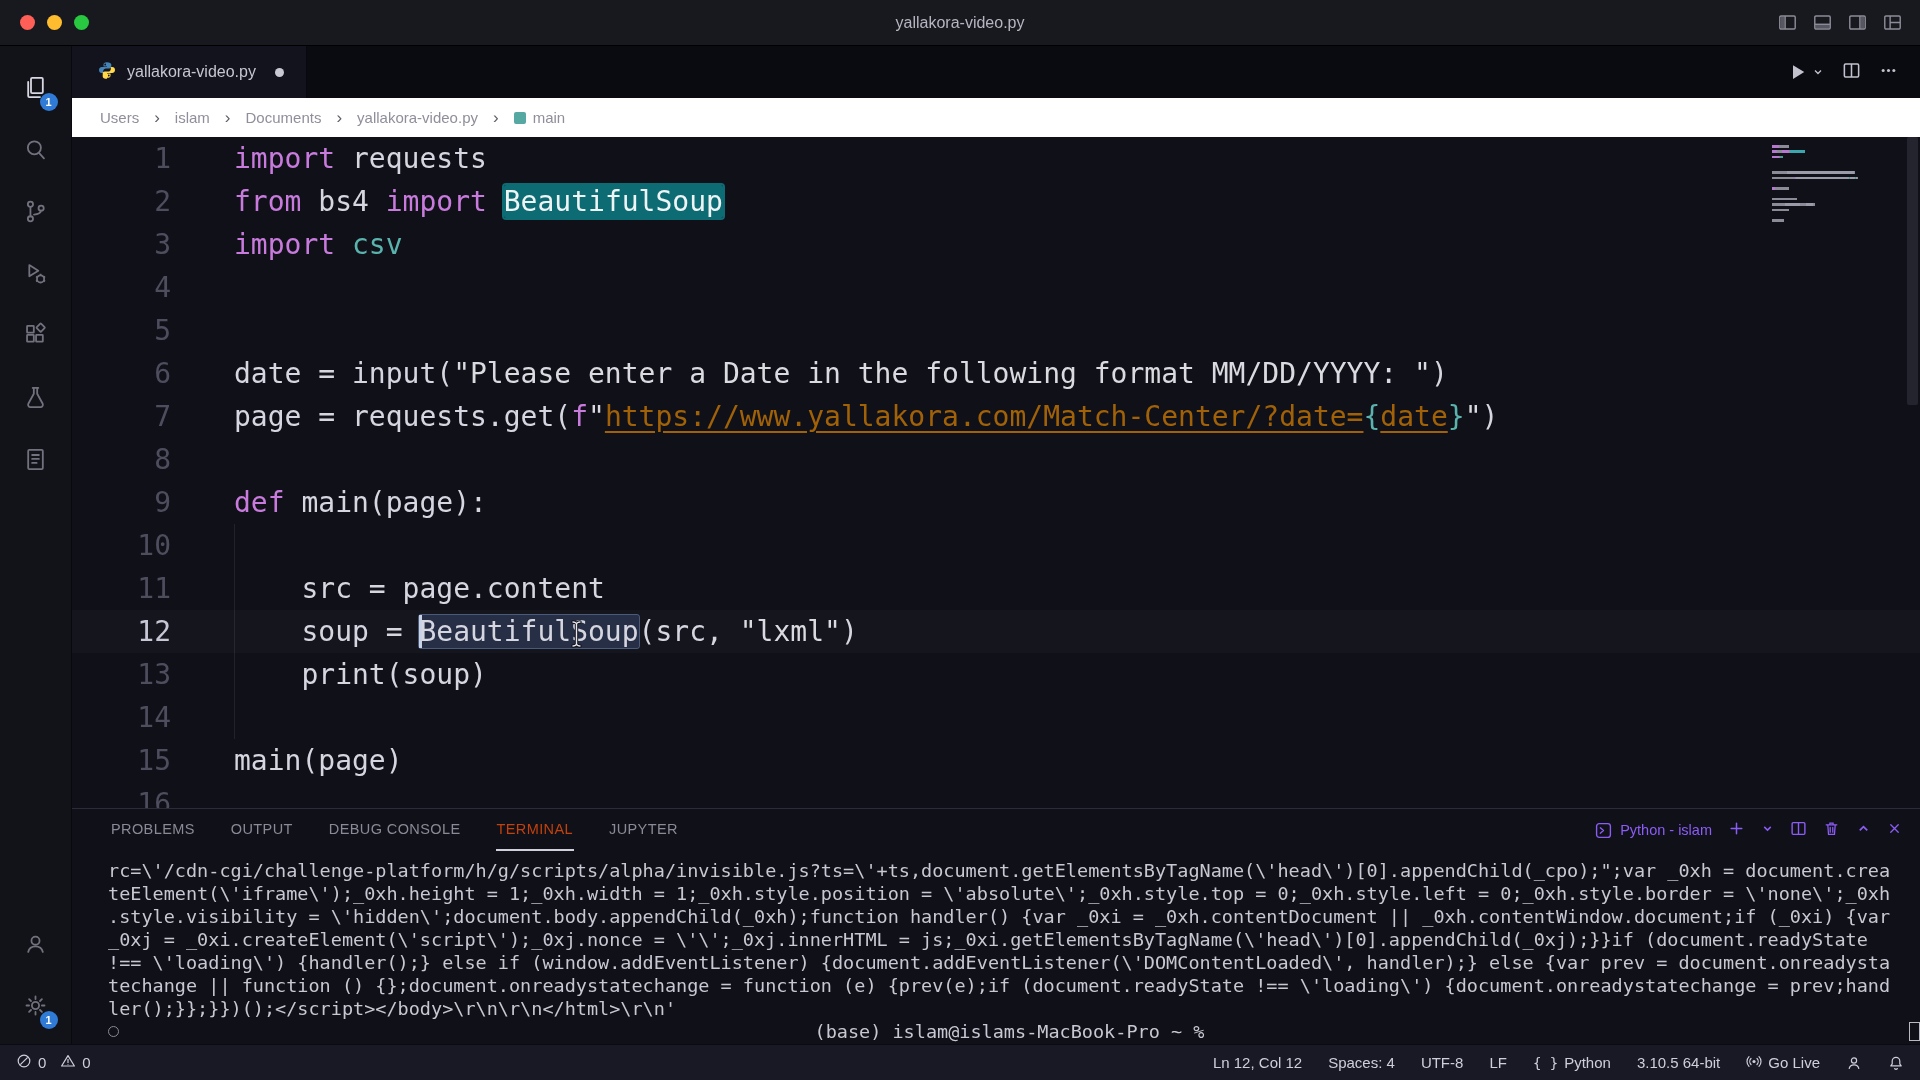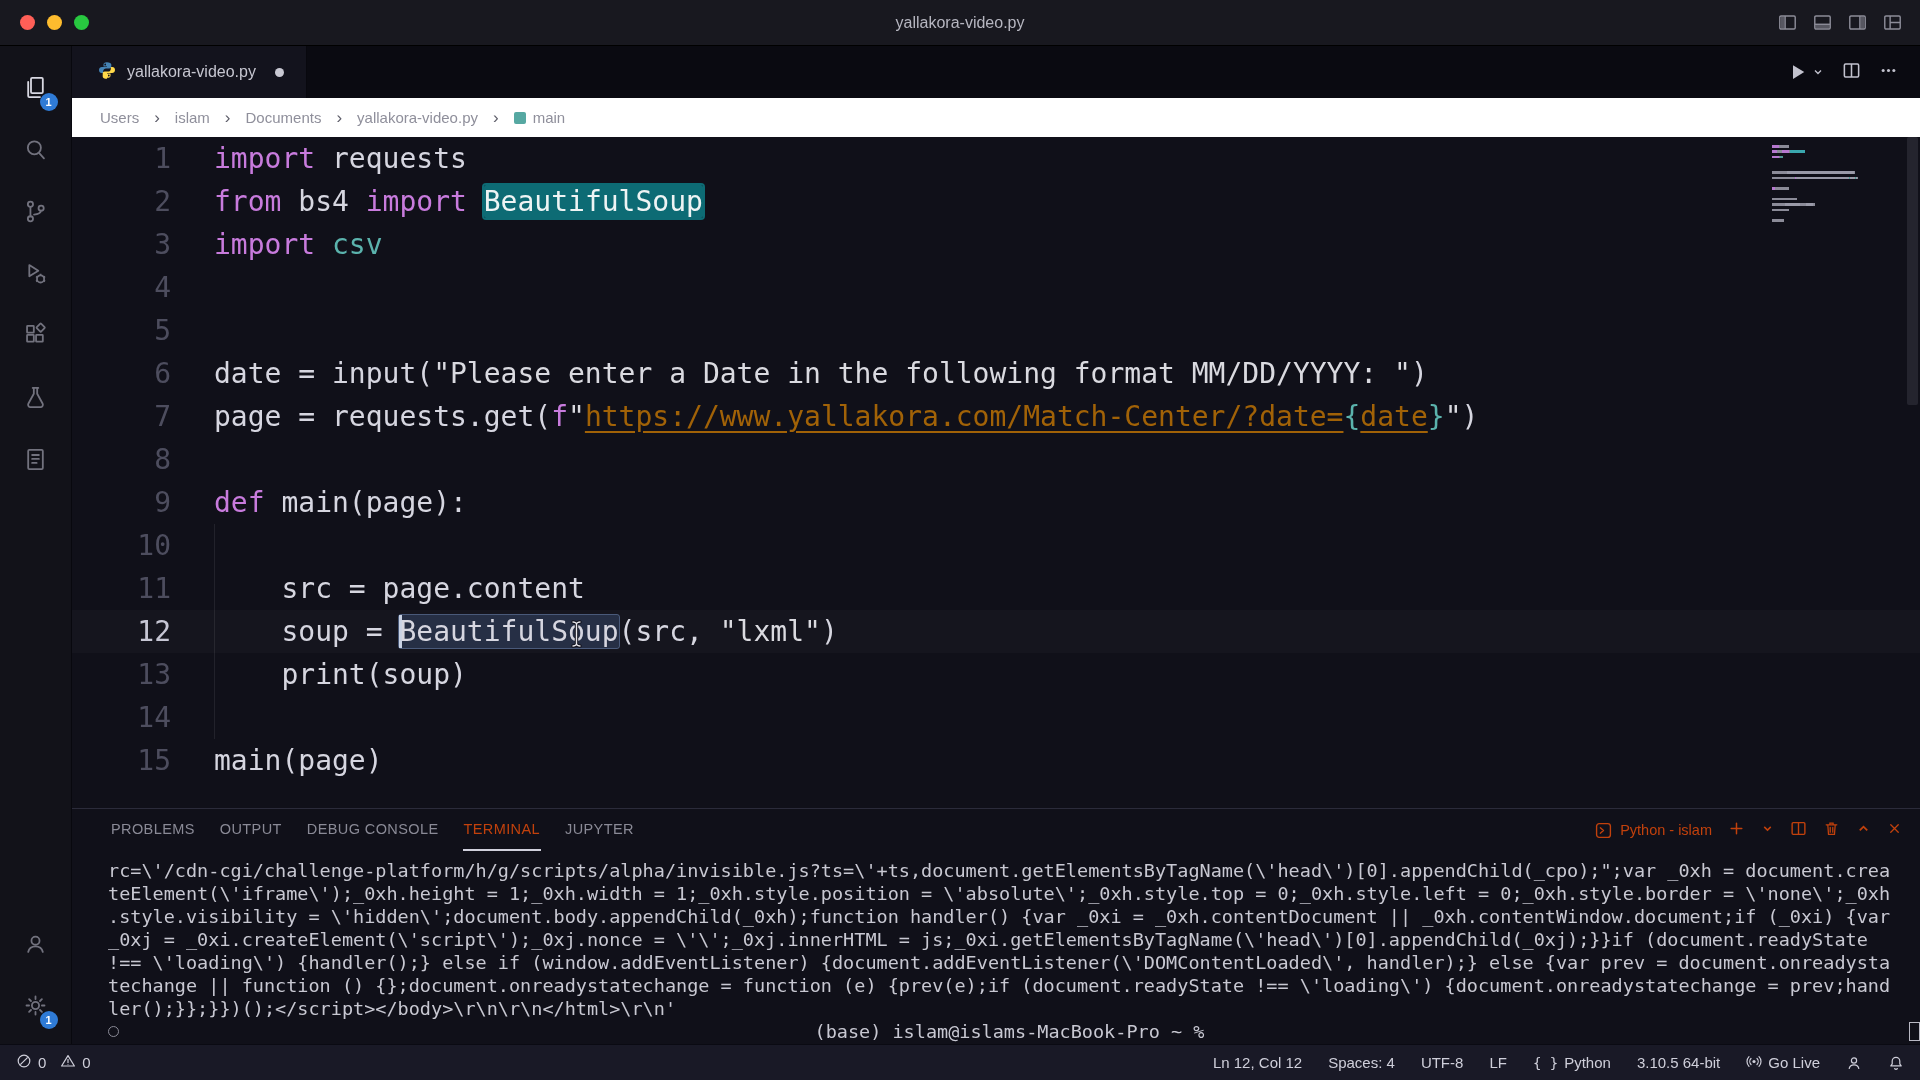--- a/index.html
+++ b/index.html
@@ -49,21 +49,21 @@
   .crumb { display:flex; align-items:center; gap:7px; cursor:pointer; }
   .bc-icon { width:12px; height:12px; border-radius:2px; background:#56a8a2; display:inline-block; }
 
   
   .editor { flex:1; min-height:0; position:relative; overflow:hidden; background:#101019;
             font-family:"DejaVu Sans Mono", monospace; font-size:28px; line-height:43px; }
   .line { display:flex; height:43px; }
   .line.active { background:rgba(255,255,255,0.025); }
   .ln { flex:none; width:99px; text-align:right; color:#4d4d5e; }
   .ln-active { color:#c6c6d4; }
-  .code { margin-left:43px; white-space:pre; color:#d6d6e0; position:relative; }
+  .code { margin-left:63px; white-space:pre; color:#d6d6e0; position:relative; }
   .line.guide .code::before { content:""; position:absolute; left:0; top:0; bottom:0;
                               border-left:1px solid rgba(255,255,255,0.08); }
   .tk-kw   { color:#c87bdd; }
   .tk-pl   { color:#d6d6e0; }
   .tk-teal { color:#5bb3ad; }
   .tk-str  { color:#dadae0; }
   .tk-link { color:#a16207; text-decoration:underline; text-underline-offset:5px; }
   .tk-hlword { background:#0d6b74; color:#eef4f4; border-radius:2px; box-shadow:0 0 0 2px #0d6b74; }
   .tk-selword { background:rgba(100,140,210,0.22); outline:1px solid rgba(140,175,235,0.45); border-radius:2px; }
   .cursor { display:inline-block; width:2.5px; height:33px; background:#e6e6ea;
@@ -74,26 +74,26 @@
   .mm-seg { height:100%; }
   .vthumb { position:absolute; top:0; right:2px; width:11px; height:268px;
             background:rgba(160,160,175,0.14); border-radius:2px; }
   .mouse-ibeam { position:absolute; left:497px; top:480px; }
 
   
   .panel { flex:none; height:236px; border-top:1px solid #2b2b3a; display:flex;
            flex-direction:column; background:#101019; }
   .panel-tabbar { flex:none; height:42px; display:flex; align-items:stretch;
                   padding:0 18px 0 38px; }
-  .ptabs { display:flex; gap:23px; align-items:stretch; }
+  .ptabs { display:flex; gap:34px; align-items:stretch; }
   .ptab { font-size:14.5px; letter-spacing:0.4px; color:#8a8a96; display:flex; align-items:center;
           border-bottom:2px solid transparent; padding:0 1px; cursor:pointer; }
   .ptab.active { color:#c2410c; border-bottom-color:#d0d0dc; }
   .panel-actions { margin-left:auto; display:flex; align-items:center; gap:16px;
-                   color:#c2410c; font-size:14.5px; }
+                   color:#8b5cf6; font-size:14.5px; }
   .launcher { display:flex; align-items:center; gap:8px; }
   .terminal { flex:1; overflow:hidden; padding:8px 0 0 36px; font-family:"DejaVu Sans Mono", monospace;
               font-size:18.5px; line-height:23px; color:#c8c8d2; }
   .term-line { white-space:pre; }
   .term-prompt { display:flex; align-items:center; white-space:pre;justify-content:space-between; }
   .cmd-circle { width:11px; height:11px; border:1.5px solid #8a8a96; border-radius:50%;
                 flex:none; margin-right:8px; }
   .block-cursor { display:inline-block; width:11px; height:19px; border:1.5px solid #b9b9c4;
                   margin-left:6px; }
 
@@ -335,20 +335,24 @@
               <div class="ln">13</div>
               <div class="code"><span class="tk-pl">    print(soup)</span></div>
             </div>
             <div class="line guide">
               <div class="ln">14</div>
               <div class="code"></div>
             </div>
             <div class="line">
               <div class="ln">15</div>
               <div class="code"><span class="tk-pl">main(page)</span></div>
+            </div>
+            <div class="line">
+              <div class="ln">16</div>
+              <div class="code"></div>
             </div>
           </div>
         <div class="minimap">
             <div class="mm-line">
               <span class="mm-seg" style="width: 6.9px; background: rgb(182, 120, 207);"></span>
               <span class="mm-seg" style="width: 10.35px; background: rgb(139, 139, 152);"></span>
             </div>
             <div class="mm-line">
               <span class="mm-seg" style="width: 4.6px; background: rgb(182, 120, 207);"></span>
               <span class="mm-seg" style="width: 5.75px; background: rgb(139, 139, 152);"></span>

